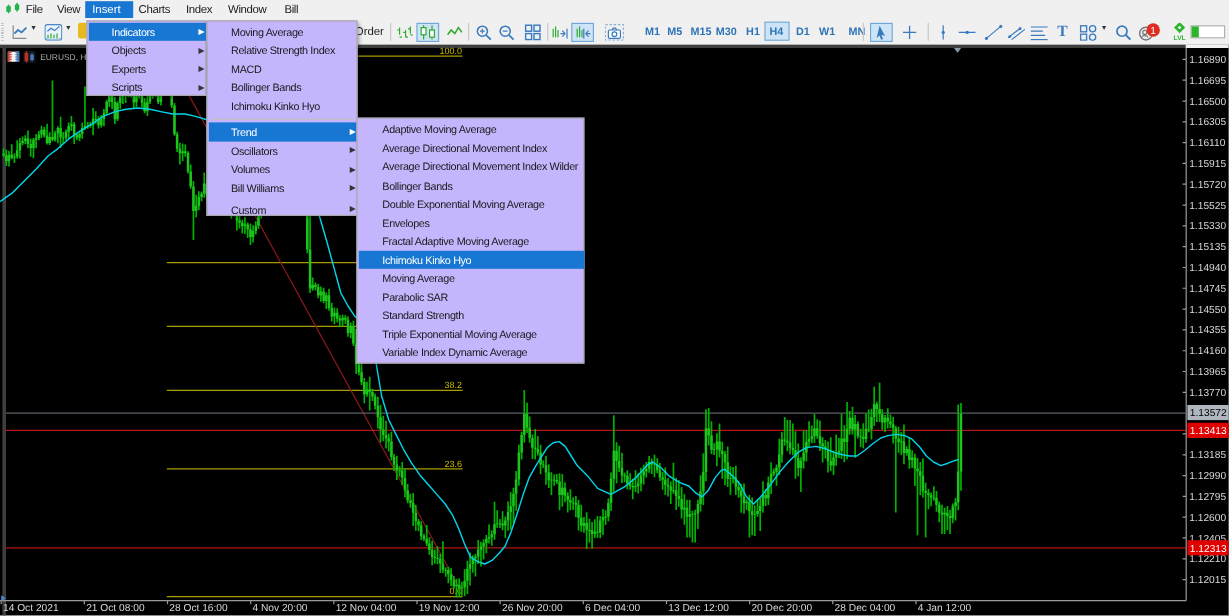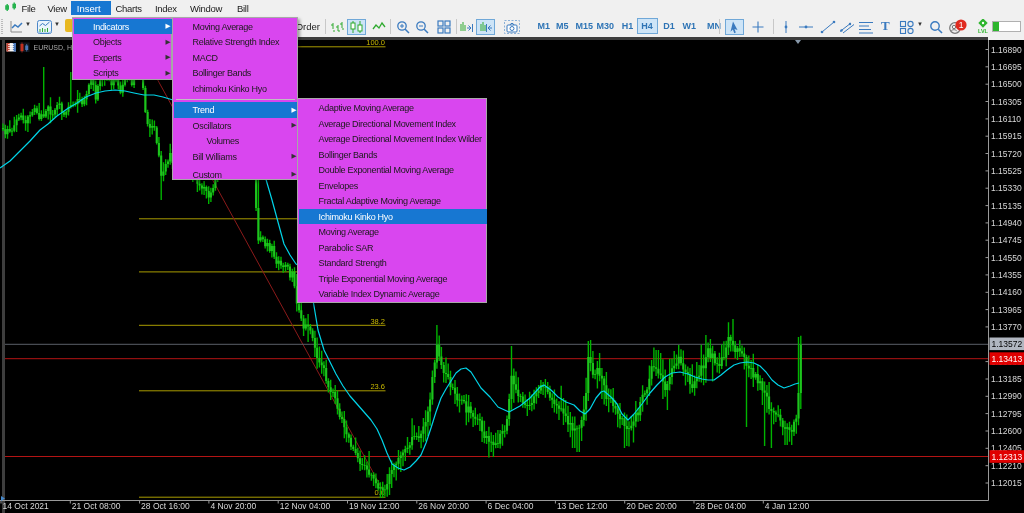--- a/index.html
+++ b/index.html
@@ -15,21 +15,21 @@
 .grip { position:absolute; left:1px; top:3px; width:2px; height:15px;
   background:repeating-linear-gradient(#bbb 0 1px, #f0f0f0 1px 2px); }
 .ttext { position:absolute; top:5px; font-size:9.5px; color:#1a1a1a; }
 .tf { position:absolute; top:4.5px; font-size:9px; font-weight:bold; color:#2e74b5; text-align:center; }
 .tfact { background:#cde4f7; outline:1px solid #70a8d8; top:3px; padding-top:1.5px; height:14px; }
 #chart { position:absolute; left:0; top:37px; }
 .ax { font-size:8.5px; fill:#d8d8d8; font-family:"Liberation Sans", sans-serif; }
 .fib { font-size:7.5px; fill:#c8b800; font-family:"Liberation Sans", sans-serif; }
 .tag { font-size:8.5px; font-family:"Liberation Sans", sans-serif; }
 .ttl { font-size:7px; fill:#a8a8a8; font-family:"Liberation Sans", sans-serif; }
-.panel { position:absolute; background:#d946ef; border:1px solid #a8a8a8;
+.panel { position:absolute; background:#c4b5fd; border:1px solid #a8a8a8;
   box-shadow:2px 2px 3px rgba(0,0,0,0.35); z-index:10; }
 .mi { position:absolute; }
 .mi span { position:absolute; top:3px; font-size:9px; letter-spacing:-0.3px; color:#1a1a1a; white-space:nowrap; }
 .mi i { position:absolute; top:3.5px; font-size:6.5px; font-style:normal; color:#333; }
 .mi.hl { background:#1777d2; }
 .mi.hl span, .mi.hl i { color:#fff; }
 .sep { position:absolute; height:1px; background:#c0c0c0; }
 </style></head>
 <body>
 <svg id="chart" width="1024" height="476" viewBox="0 37 1024 476">
@@ -329,21 +329,21 @@
     </div>
     <div class="sep" style="top:81.3px;left:3px;width:119px;"></div>
     <div class="mi hl" style="left:1px;top:84.7px;height:15.5px;width:124.9px;">
       <span style="left:19px">Trend</span>
       <i style="left:118px">▶</i>
     </div>
     <div class="mi" style="left:1px;top:100.2px;height:15.5px;width:124.9px;">
       <span style="left:19px">Oscillators</span>
       <i style="left:118px">▶</i>
     </div>
-    <div class="mi" style="left:15px;top:115.7px;height:15.5px;width:123px;">
+    <div class="mi" style="left:1px;top:115.7px;height:15.5px;width:123px;">
       <span style="left:19px">Volumes</span>
       <i style="left:118px">▶</i>
     </div>
     <div class="mi" style="left:1px;top:131.2px;height:15.5px;width:124.9px;">
       <span style="left:19px">Bill Williams</span>
       <i style="left:118px">▶</i>
     </div>
     <div class="mi" style="left:1px;top:149px;height:15.5px;width:145px;">
       <span style="left:19px">Custom</span>
       <i style="left:118px">▶</i>

